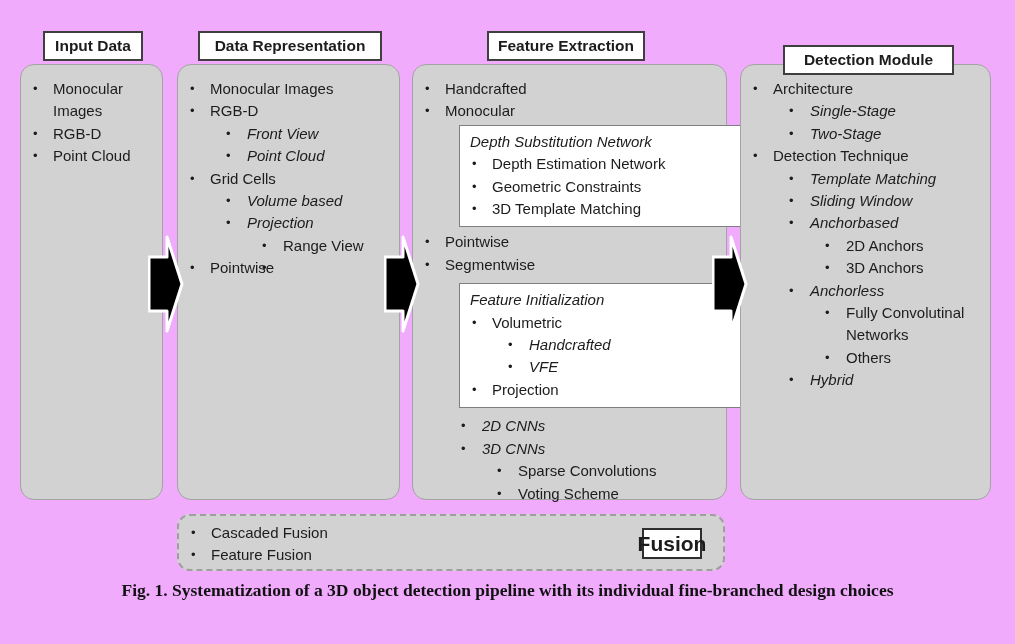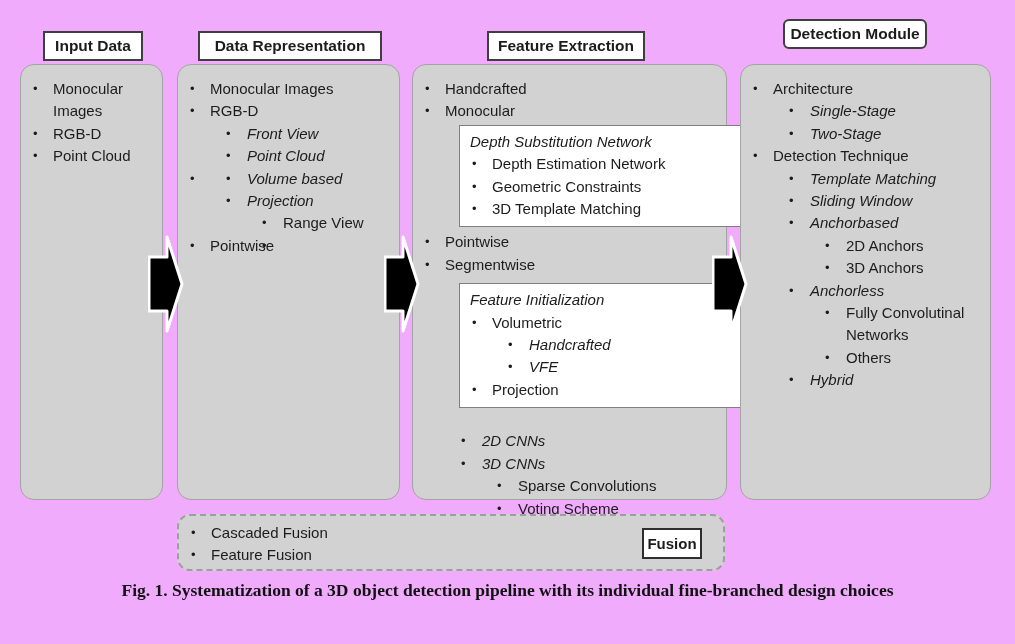--- a/index.html
+++ b/index.html
@@ -15,50 +15,50 @@
 
   .li{position:relative;line-height:22.4px;font-size:15px;}
   .li .bullet{position:absolute;top:0;font-size:13px;line-height:22.4px;}
   .li .txt{display:block;white-space:pre-line;}
   .lvl1 .bullet{left:12px;} .lvl1 .txt{margin-left:32px;}
   .lvl2 .bullet{left:48px;} .lvl2 .txt{margin-left:69px;font-style:italic;}
   .lvl3 .bullet{left:84px;} .lvl3 .txt{margin-left:105px;}
 
   .subbox{background:#ffffff;border:1.4px solid #7f7f7f;box-sizing:border-box;
           margin:2px 0 4px 46px;width:295px;padding:5px 0 6px 0;}
-  .subbox.fi{margin-top:7px;margin-bottom:22px;}
+  .subbox.fi{margin-top:7px;margin-bottom:7px;}
   .subbox .subtitle{font-style:italic;font-size:15px;line-height:22.4px;padding-left:10px;font-weight:500;}
 
   .arrow{position:absolute;z-index:4;width:37px;height:100px;}
 
   .fusionbox{position:absolute;background:#d2d2d2;border:2px dashed #9e9e9e;border-radius:13px;
              box-sizing:border-box;z-index:1;}
   .fusionbox .content{padding-top:6px;}
   .fusionlabel{position:absolute;background:#fff;border:2px solid #2e2e2e;box-sizing:border-box;
                display:flex;align-items:center;justify-content:center;
-               font-weight:bold;font-size:15px;z-index:3;}
+               font-weight:bold;font-size:21px;z-index:3;}
 
   .caption{position:absolute;left:0;top:580px;width:1015px;text-align:center;
            font-family:"Liberation Serif",serif;font-weight:bold;font-size:17.5px;color:#111;}
 </style>
 </head>
 <body>
 
 <div class="stage">
 
   <div class="titlebox" style="left:43px;top:31px;width:100px;height:30px;">
     <span>Input Data</span>
   </div>
   <div class="titlebox" style="left:198px;top:31px;width:184px;height:30px;">
     <span>Data Representation</span>
   </div>
   <div class="titlebox" style="left:487px;top:31px;width:158px;height:30px;">
     <span>Feature Extraction</span>
   </div>
-  <div class="titlebox" style="left:783px;top:19px;width:144px;height:30px;border-radius:6px;">
+  <div class="titlebox" style="left:783px;top:45px;width:171px;height:30px;">
     <span>Detection Module</span>
   </div>
 
   <div class="gbox" style="left:20px;top:64px;width:143px;height:436px;">
     <div class="content">
         <div class="li lvl1">
           <span class="bullet">•</span>
           <span class="txt">Monocular
 Images</span>
         </div>
@@ -86,20 +86,21 @@
         <div class="li lvl2">
           <span class="bullet">•</span>
           <span class="txt">Front View</span>
         </div>
         <div class="li lvl2">
           <span class="bullet">•</span>
           <span class="txt">Point Cloud</span>
         </div>
         <div class="li lvl1">
           <span class="bullet">•</span>
+          <span class="txt">Grid Cells</span>
         </div>
         <div class="li lvl2">
           <span class="bullet">•</span>
           <span class="txt">Volume based</span>
         </div>
         <div class="li lvl2">
           <span class="bullet">•</span>
           <span class="txt">Projection</span>
         </div>
         <div class="li lvl3">

